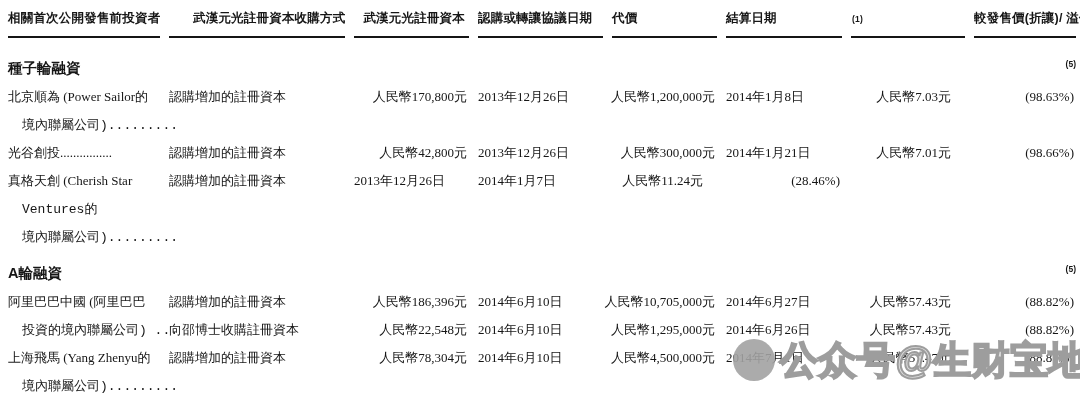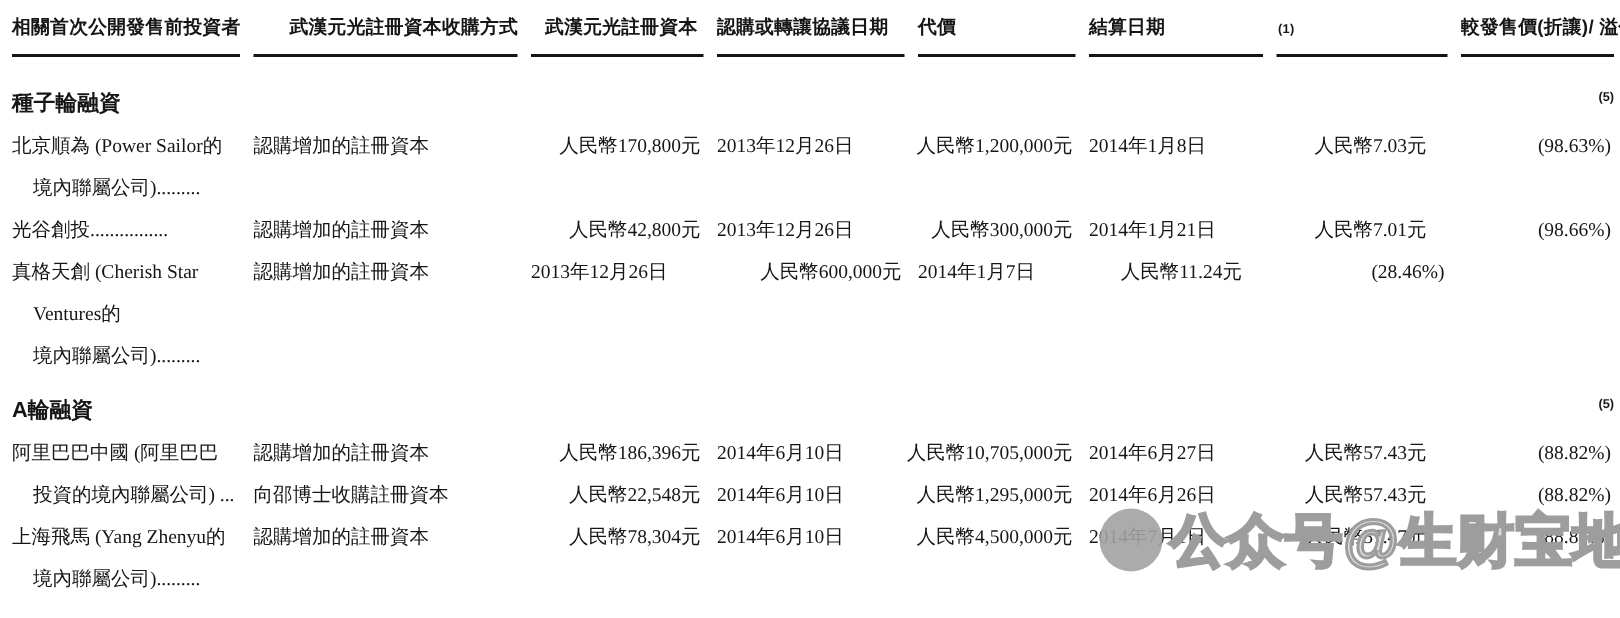--- a/index.html
+++ b/index.html
@@ -25,21 +25,21 @@
   .header .c2 { padding-left:24px; }
   .header .c3 { justify-content:flex-end; padding-right:3px; }
   .header .c4, .header .c5, .header .c6 { justify-content:flex-start; }
   sup { font-size:8.5px; vertical-align:super; line-height:1; position:relative; top:-4px; margin-left:1px; }
 
   
   .line { height:28px; font-size:13px; }
   .line .c3, .line .c5 { justify-content:flex-end; padding-right:2px; }
   .line .c7 { justify-content:flex-end; padding-right:14px; }
   .line .c8 { justify-content:flex-end; padding-right:2px; }
-  .line .c1.indent > span { padding-left:14px; }
+  .line .c1.indent > span { padding-left:14px;font-family:Liberation Mono, monospace; }
 
   .section { height:30px; margin-top:6px; }
   .section .c {
     font-family:"Liberation Sans","DejaVu Sans",sans-serif;
     font-weight:bold; font-size:14.5px; grid-column:1 / -1;justify-content:space-between;
   }
   .section.first { margin-top:15px; }
   .section.second { margin-top:7px; }
 
   
@@ -167,23 +167,20 @@
   <div class="grid line">
     <div class="c c1">
         <span>真格天創 (Cherish Star</span>
       </div>
     <div class="c c2">
         <span>認購增加的註冊資本</span>
       </div>
     <div class="c c4">
         <span>2013年12月26日</span>
       </div>
-    <div class="c c5">
-        <span>人民幣600,000元</span>
-      </div>
     <div class="c c6">
         <span>2014年1月7日</span>
       </div>
     <div class="c c7">
         <span>人民幣11.24元</span>
       </div>
     <div class="c c8">
         <span>(28.46%)</span>
       </div>
   </div>

